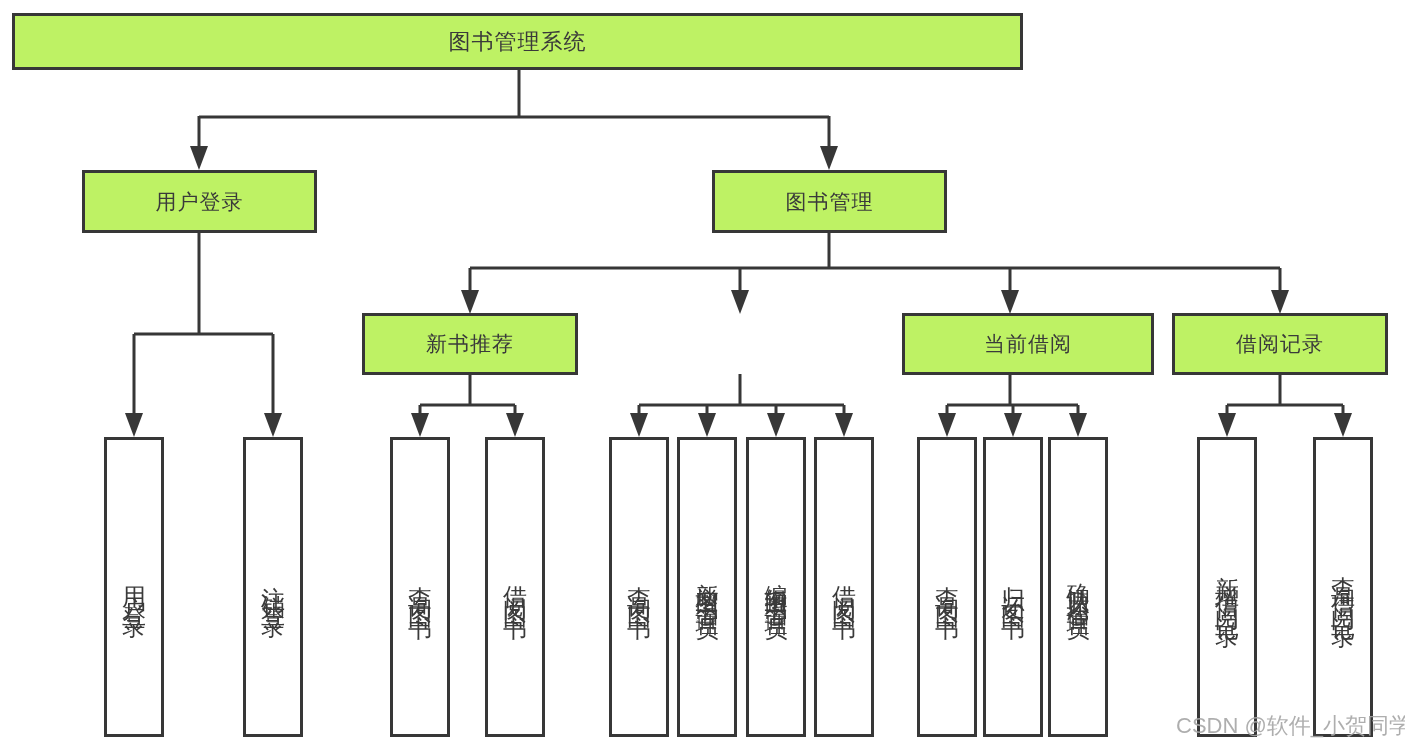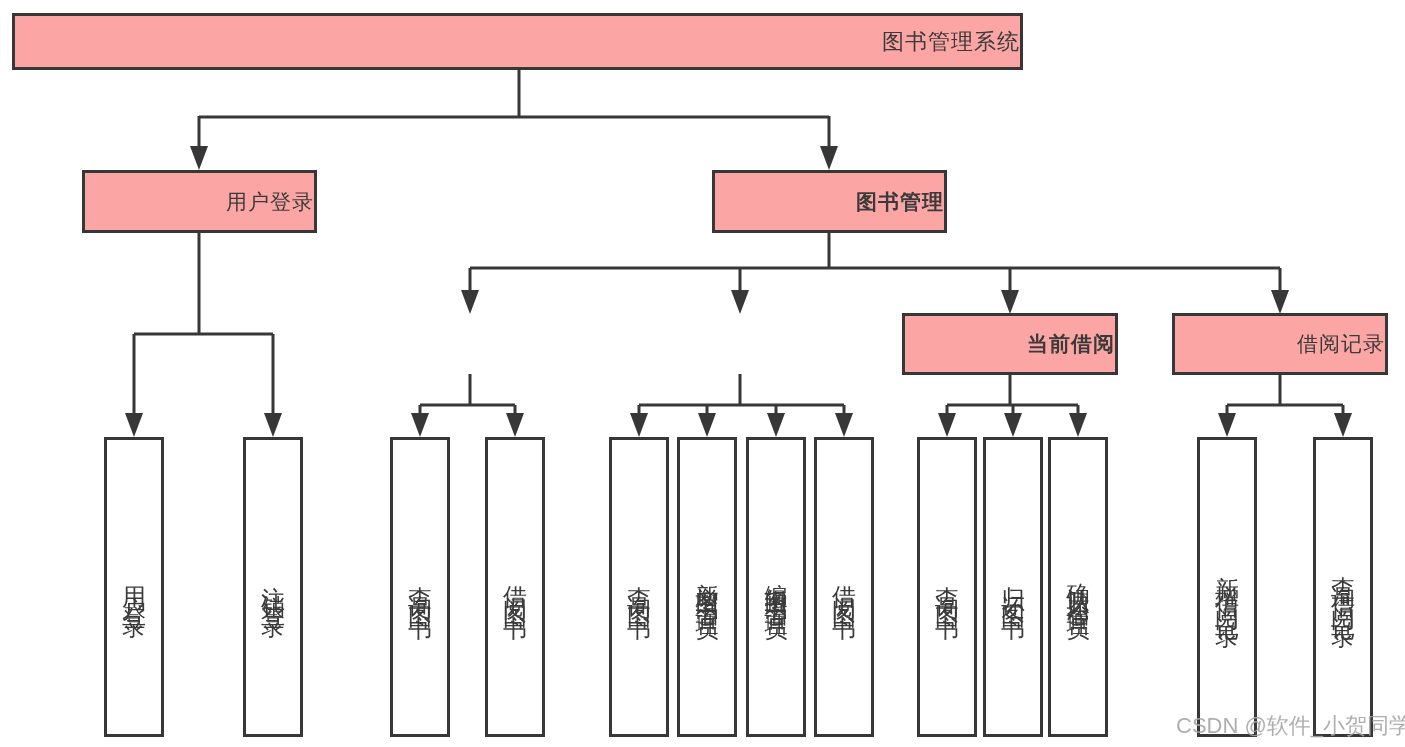--- a/index.html
+++ b/index.html
@@ -4,22 +4,22 @@
 <style>
   html, body { margin:0; padding:0; background:#ffffff; }
   .stage {
     position:relative; width:1405px; height:747px; background:#ffffff;
     font-family:"Liberation Sans", sans-serif; overflow:hidden;
   }
   .connectors { position:absolute; left:0; top:0; z-index:1; }
   .connectors path { stroke:#373737; stroke-width:3; fill:none; }
   .connectors polygon { fill:#373737; stroke:none; }
   .node {
-    position:absolute; box-sizing:border-box; background:#fca5a5;
-    border:3px solid #373737; display:flex; align-items:center; justify-content:flex-end;
+    position:absolute; box-sizing:border-box; background:#bef264;
+    border:3px solid #373737; display:flex; align-items:center; justify-content:center;
     color:#3a3a3a; font-size:21px; letter-spacing:1px; z-index:2;
   }
   .node.root { font-size:22px; }
   .leaf {
     position:absolute; box-sizing:border-box; top:437px; width:60px; height:300px;
     background:#ffffff; border:3px solid #373737;
     display:flex; align-items:center; justify-content:center; z-index:2;
   }
   .leaf .vtext {
     writing-mode:vertical-lr; text-orientation:mixed;
@@ -77,25 +77,28 @@
     </g>
   </svg>
 
   <div class="node root" style="left:12px; top:13px; width:1011px; height:57px;">
     <span>图书管理系统</span>
   </div>
 
   <div class="node" style="left:82px; top:170px; width:235px; height:63px;">
     <span>用户登录</span>
   </div>
-  <div class="node" style="left:712px; top:170px; width:235px; height:63px;font-weight:bold;">
+  <div class="node" style="left:712px; top:170px; width:235px; height:63px;">
     <span>图书管理</span>
   </div>
 
-  <div class="node" style="left:902px; top:313px; width:216px; height:62px;font-weight:bold;">
+  <div class="node" style="left:362px; top:313px; width:216px; height:62px;">
+    <span>新书推荐</span>
+  </div>
+  <div class="node" style="left:902px; top:313px; width:252px; height:62px;">
     <span>当前借阅</span>
   </div>
   <div class="node" style="left:1172px; top:313px; width:216px; height:62px;">
     <span>借阅记录</span>
   </div>
 
   <div class="leaf" style="left:104px;">
     <span class="vtext">用户登录</span>
   </div>
   <div class="leaf" style="left:243px;">

